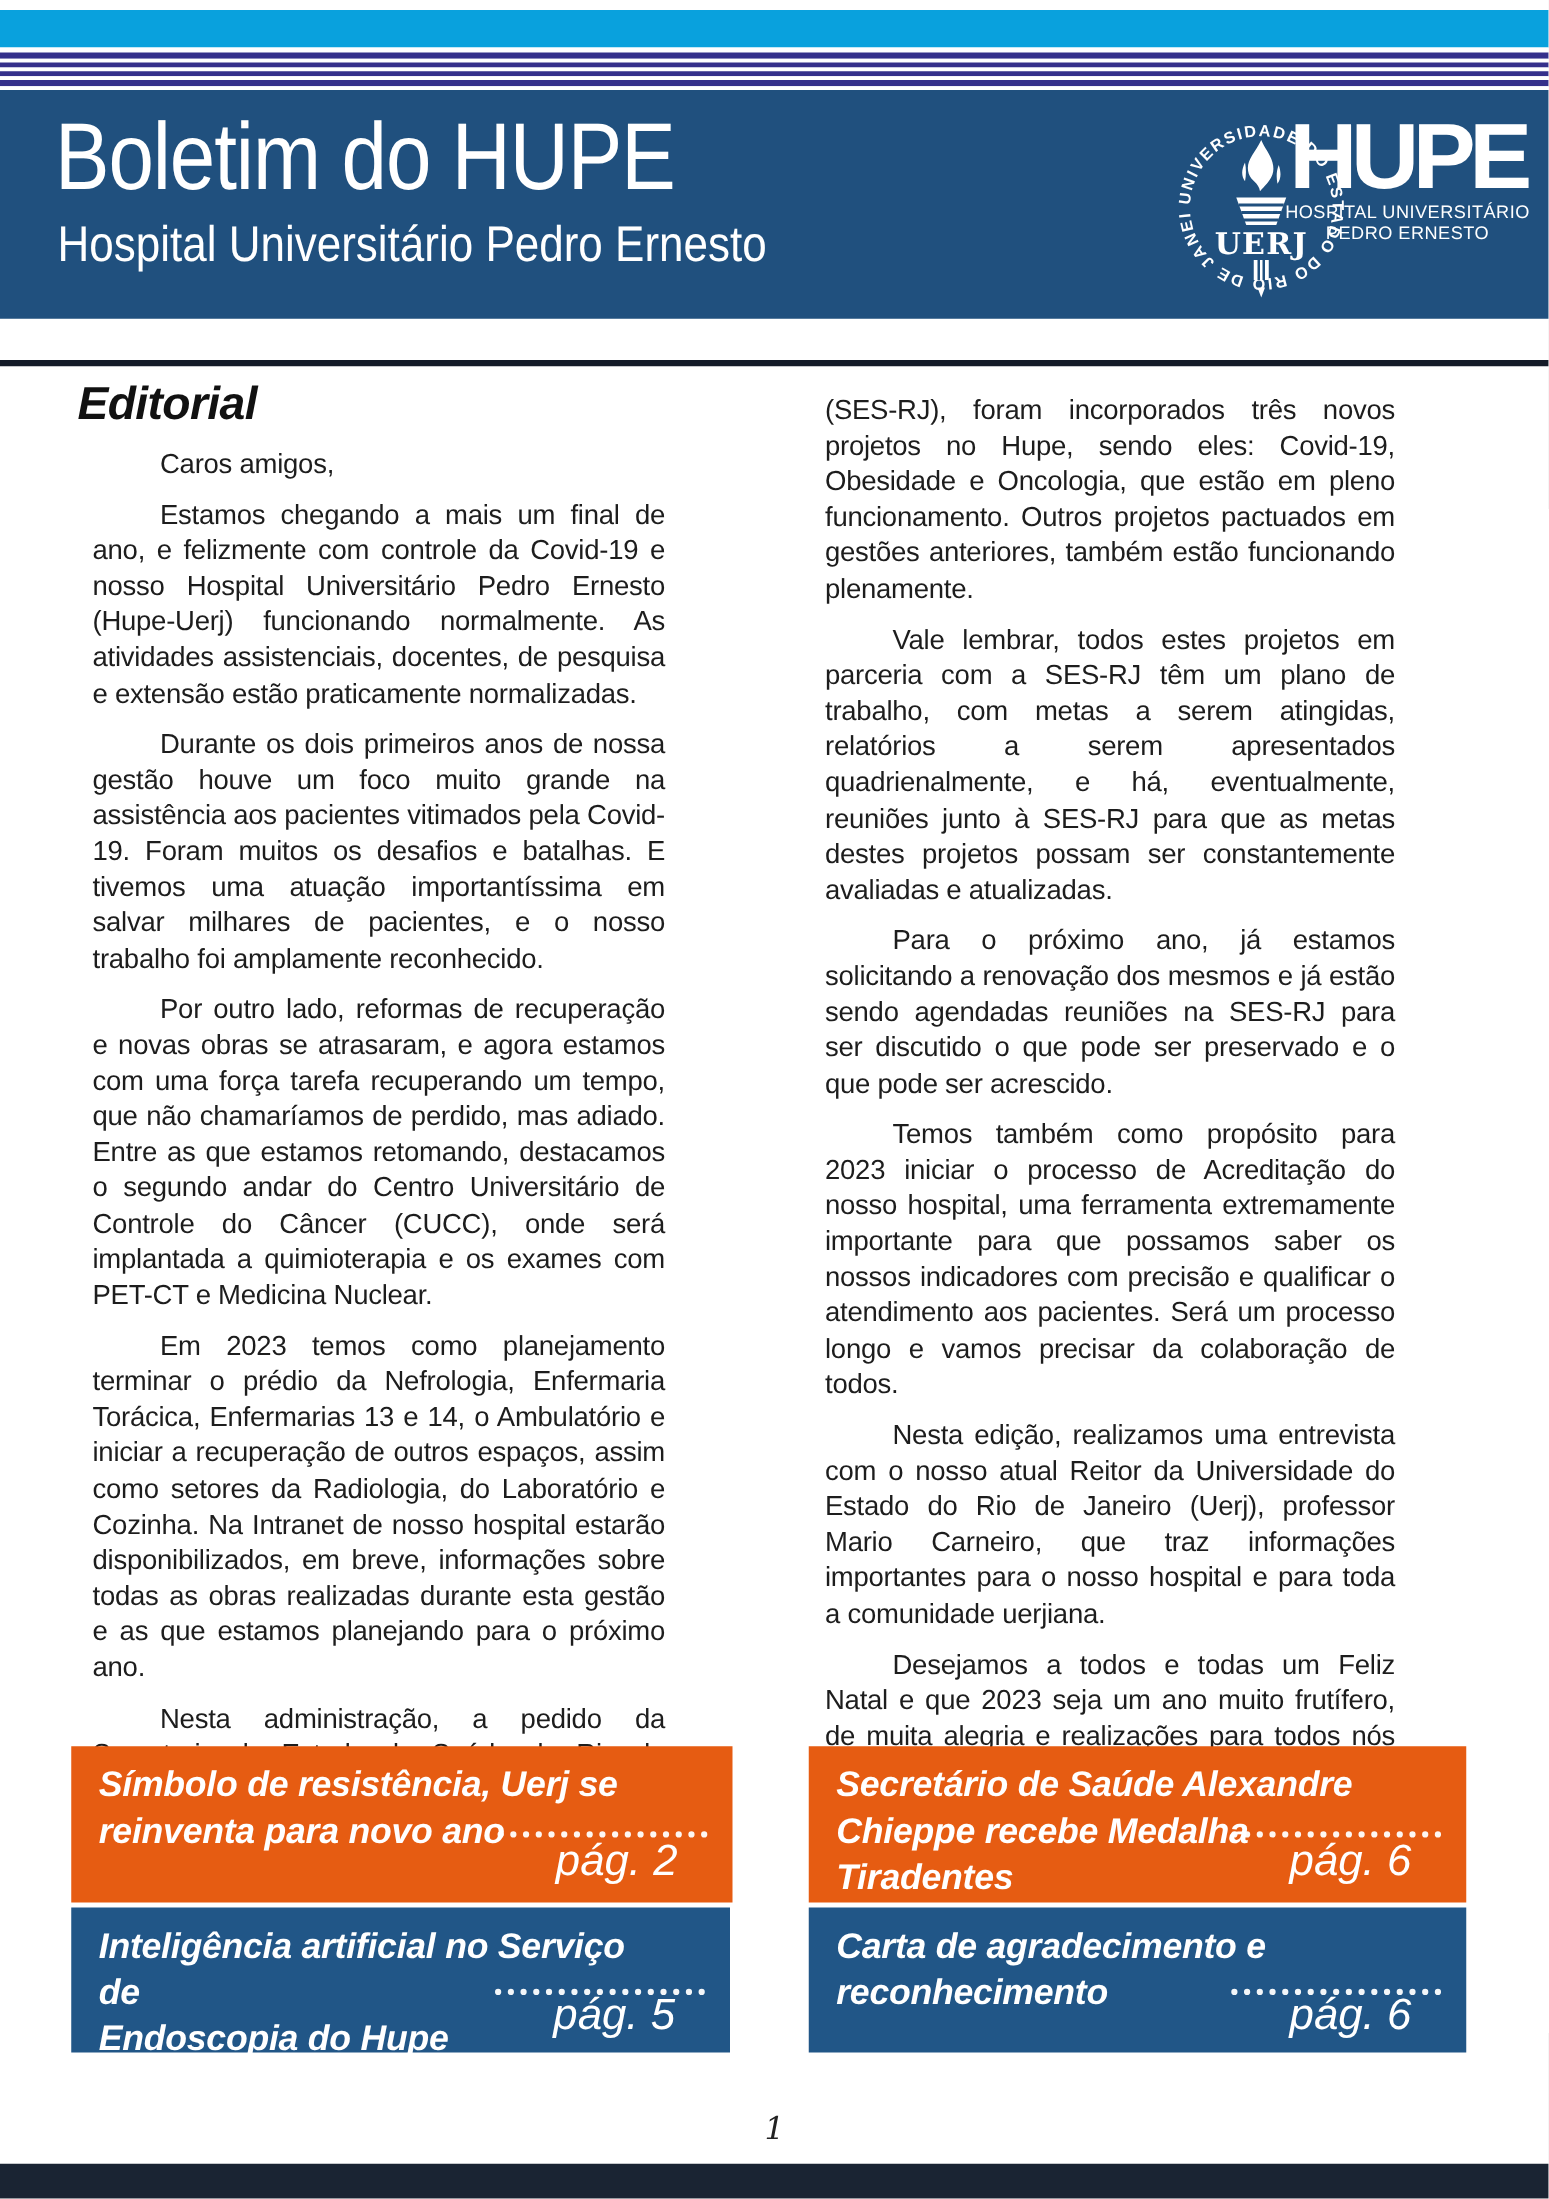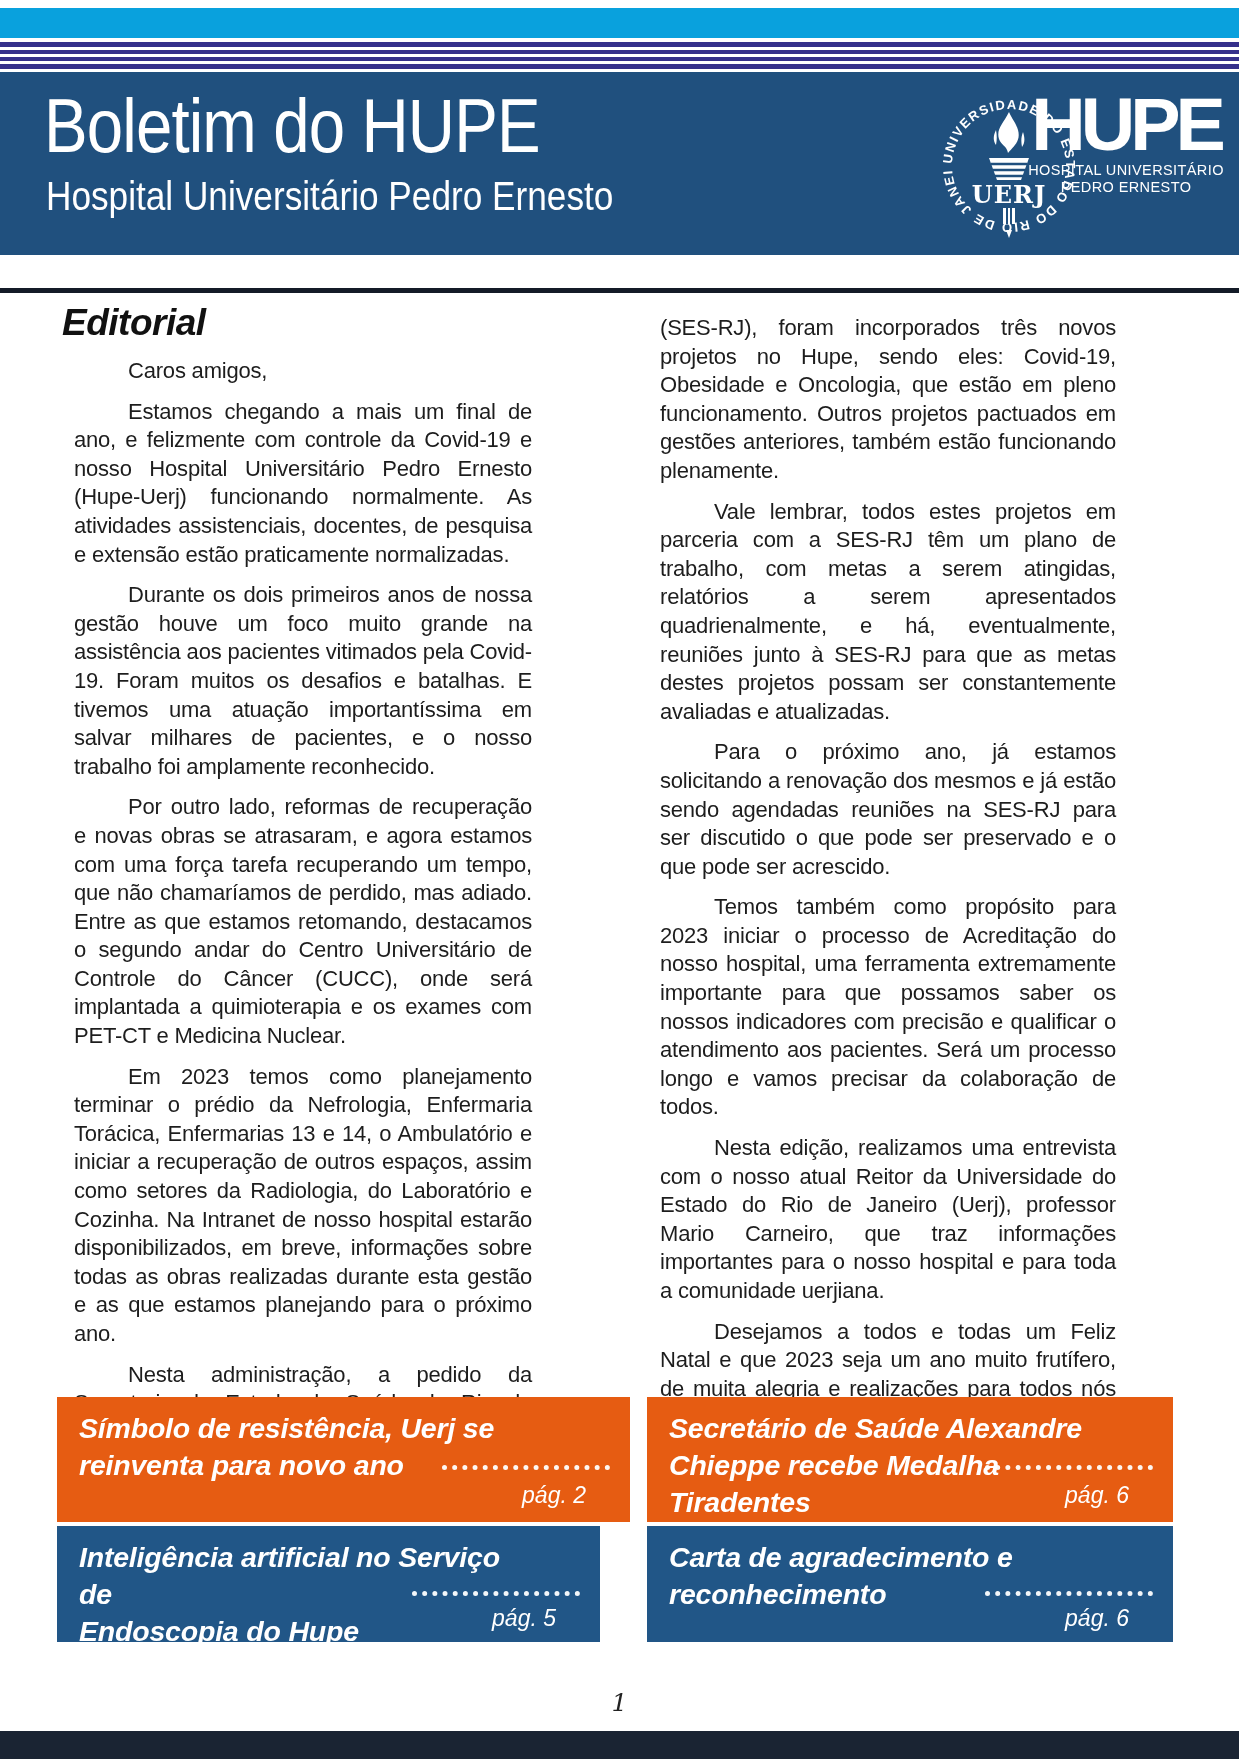--- a/index.html
+++ b/index.html
@@ -51,23 +51,23 @@
   
   .teaser{position:absolute;color:#fff;}
   .teaser.orange{background:var(--orange,#E65C12);}
   .teaser.blue{background:var(--teaser_blue,#215687);}
   .teaser .title{
     position:absolute;left:22px;top:13px;width:430px;
     font-size:28.5px;font-weight:bold;font-style:italic;line-height:37px;
     white-space:pre-line;letter-spacing:-.2px;
   }
   .teaser .leader{position:absolute;right:20px;bottom:52px;width:168px;border-bottom:5px dotted rgba(255,255,255,.95);}
-  .teaser .page{position:absolute;right:44px;bottom:13px;font-size:23px;font-style:italic;font-weight:500;}
-  #teaser-0{left:57px;top:1397px;width:573px;height:125px;}
-  #teaser-1{left:57px;top:1526px;width:527px;height:116px;padding-left:16px;}
+  .teaser .page{position:absolute;right:44px;bottom:13px;font-size:35px;font-style:italic;font-weight:500;}
+  #teaser-0{left:57px;top:1397px;width:529px;height:125px;}
+  #teaser-1{left:57px;top:1526px;width:527px;height:116px;}
   #teaser-2{left:647px;top:1397px;width:526px;height:125px;}
   #teaser-3{left:647px;top:1526px;width:526px;height:116px;}
   #teaser-1 .leader,#teaser-3 .leader{bottom:46px;}
   #teaser-1 .page,#teaser-3 .page{bottom:10px;}
   
   .page-number{position:absolute;left:0;top:1688px;width:100%;text-align:center;
     font-family:"DejaVu Serif", serif;font-style:italic;font-size:25px;color:#222;}
   .footer-bar{position:absolute;left:0;top:1731px;width:100%;height:28px;background:var(--footer_dark,#1A2433);}
 </style>
 </head>

